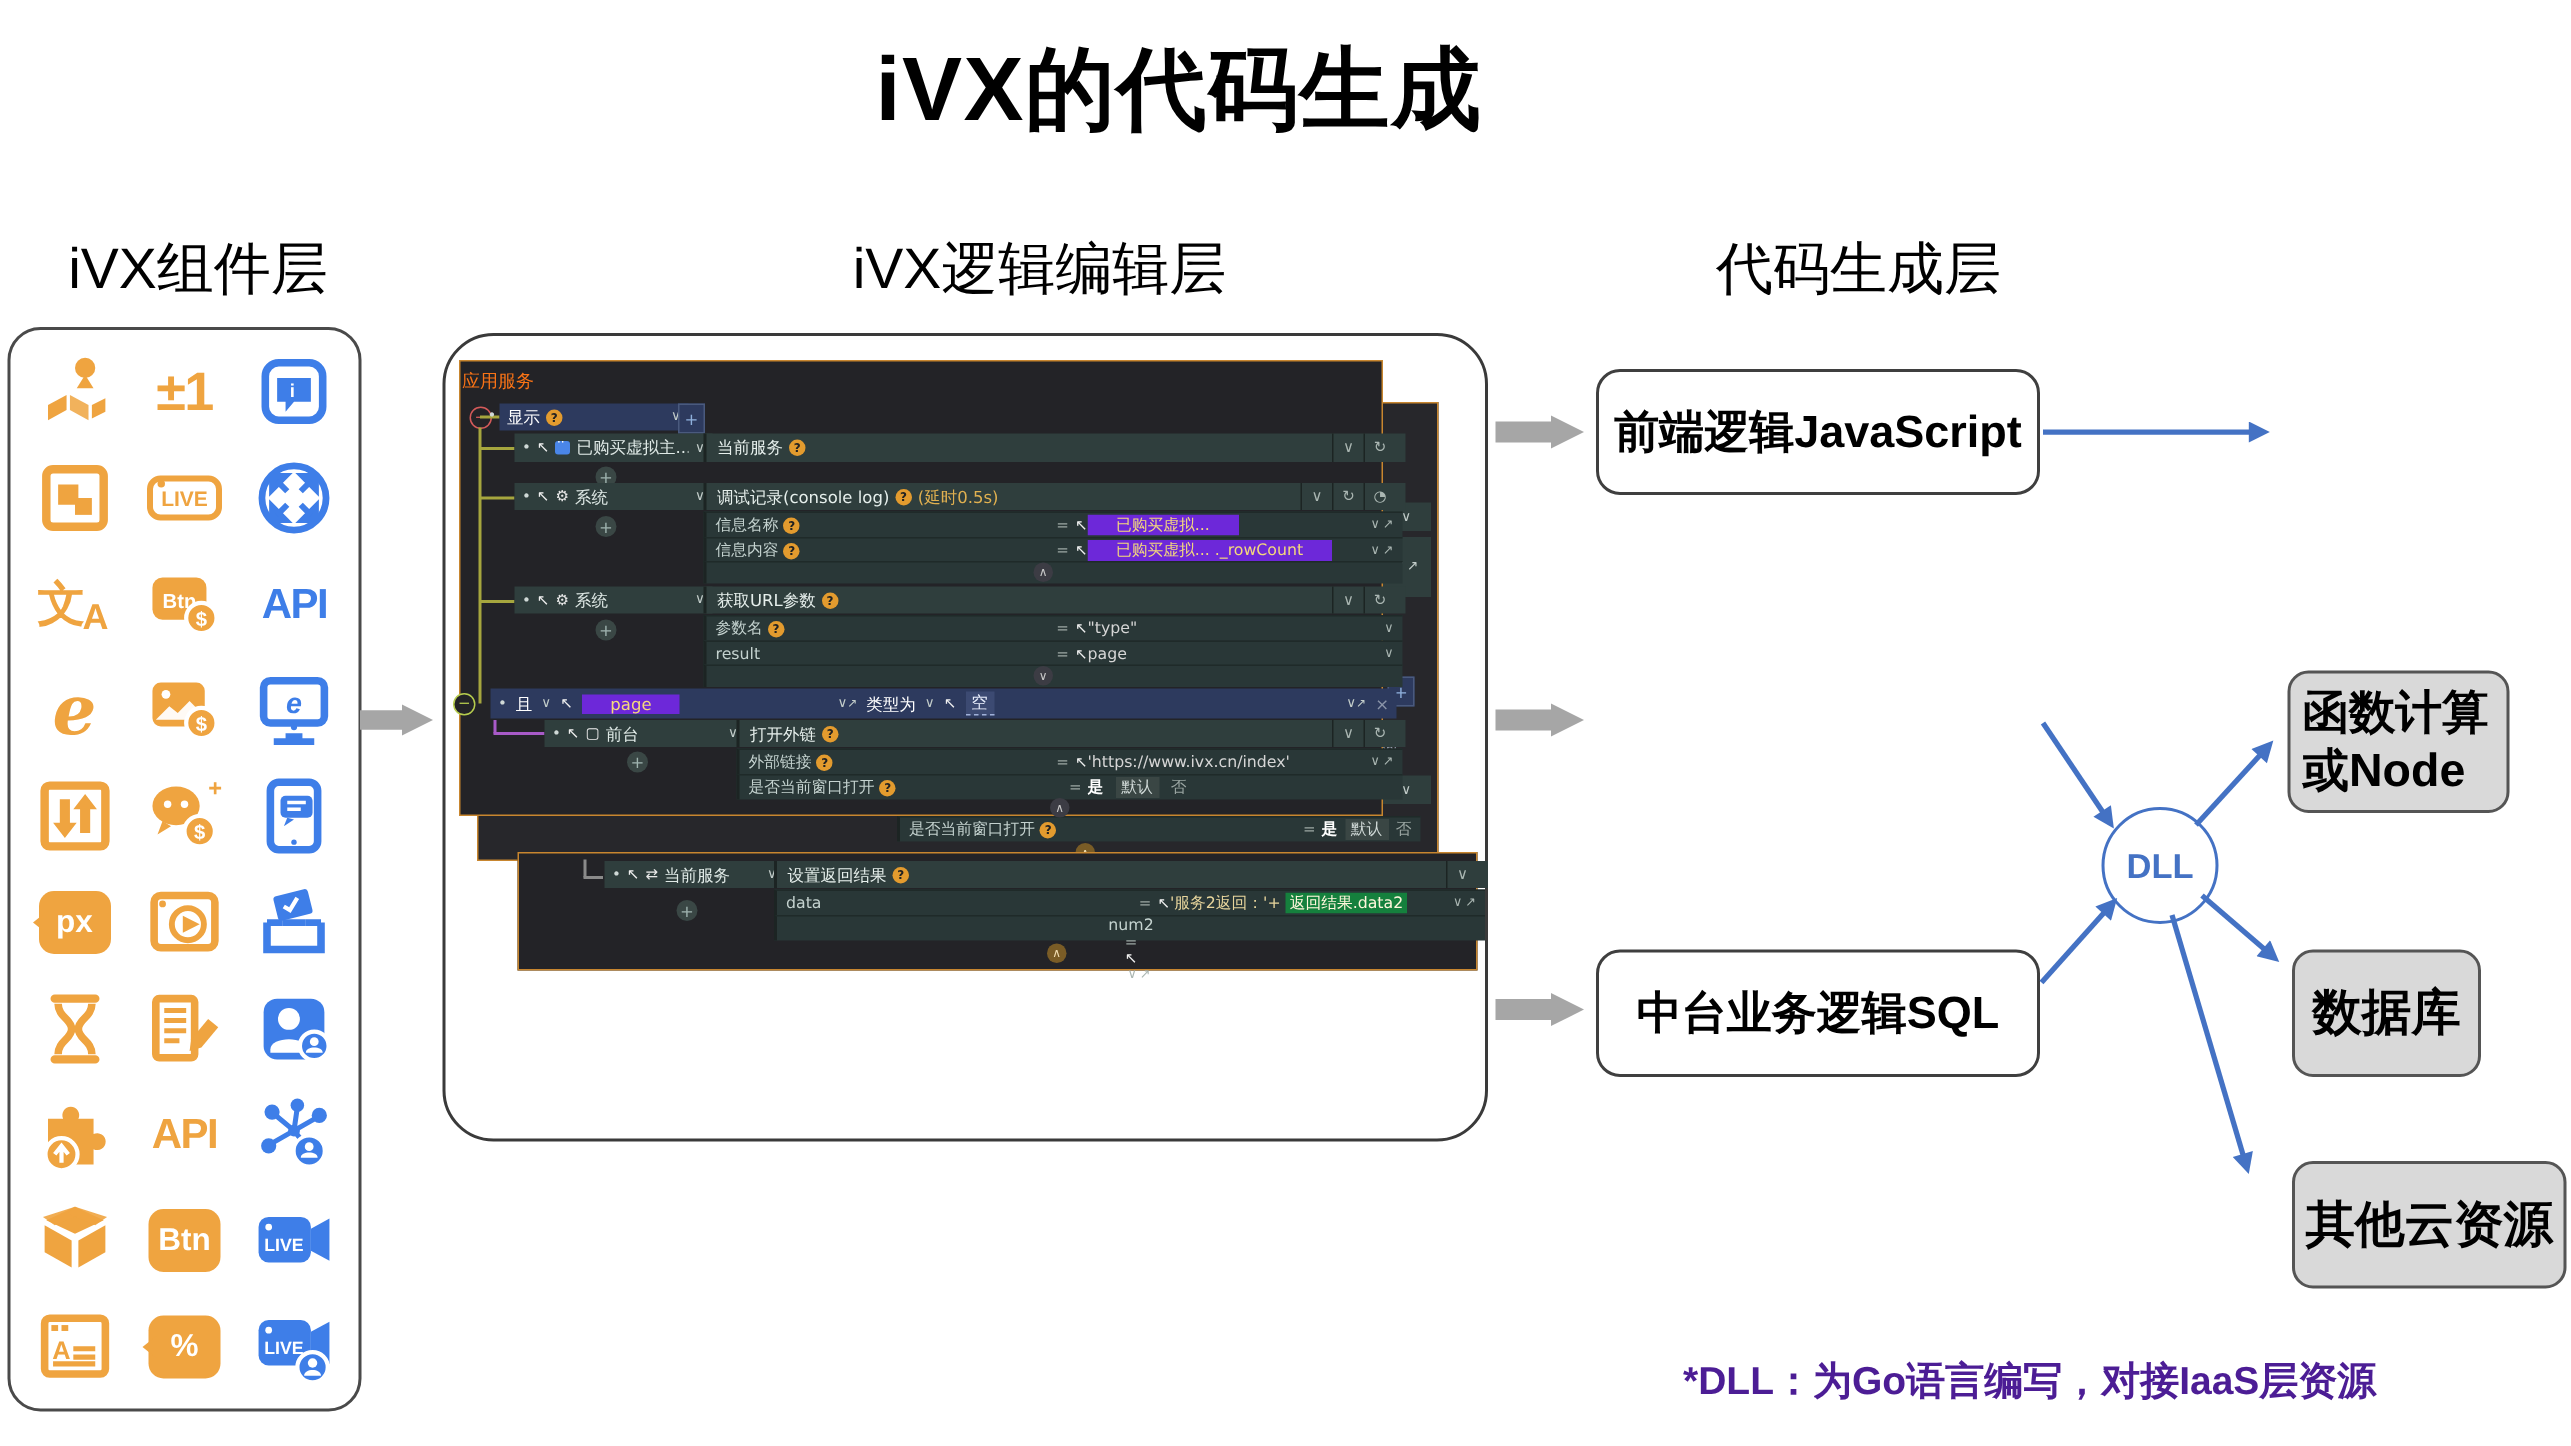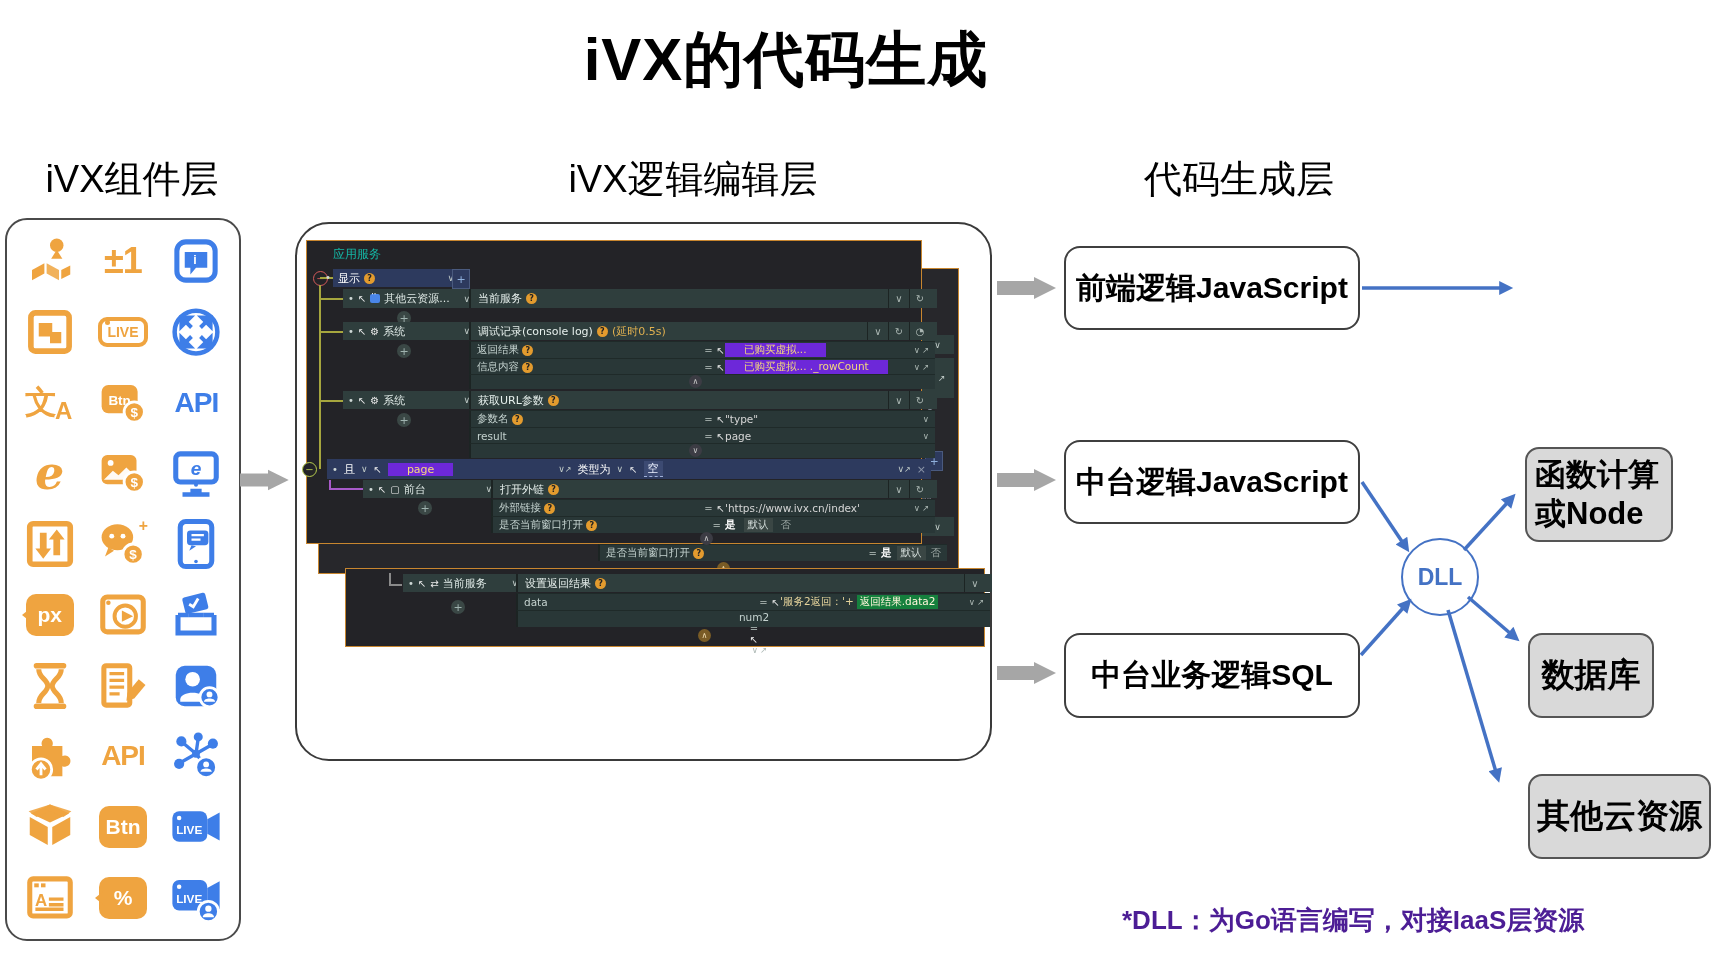--- a/index.html
+++ b/index.html
@@ -27,21 +27,21 @@
   .livebadge{border:4px solid currentColor;border-radius:9px;padding:3px 5px;font-weight:800;font-size:14px;position:relative;}
   .livebadge::before{content:"";position:absolute;left:3px;top:-1px;width:5px;height:5px;border-radius:50%;background:currentColor;}
   .trans .zh{font-size:32px;font-weight:800;} .trans .en{font-size:24px;font-weight:800;position:relative;top:6px;left:-2px;}
 
   
   .logic-container{left:295px;top:222px;width:693px;height:535px;background:#fff;border:2px solid #3a3a3a;border-radius:34px;}
   .ide-win{position:absolute;background:#232327;border:1.5px solid #C8862F;font-family:"DejaVu Sans",sans-serif;}
   .win-b{left:318px;top:268px;width:639px;height:304px;z-index:1;background:#27272b;}
   .win-c{left:345px;top:568px;width:638px;height:77px;z-index:2;}
   .win-a{left:306px;top:240px;width:614px;height:302px;z-index:3;}
-  .ide-title{position:absolute;left:26px;top:5px;font-size:12px;color:#14b8a6;}
+  .ide-title{position:absolute;left:1px;top:5px;font-size:12px;color:#f97316;}
   .obox{position:absolute;background:#2f3e3d;display:flex;align-items:center;gap:4px;padding:0 5px;font-size:11px;color:#dfe9e6;}
   .acell{position:absolute;background:#2f3e3d;display:flex;align-items:center;gap:4px;padding:0 7px;font-size:11px;color:#e6efec;border-left:2px solid #1c2423;}
   .prow{position:absolute;background:#293737;display:flex;align-items:center;font-size:10.5px;color:#c4d2cf;border-top:1px solid #1f2a29;padding:0 6px;border-left:2px solid #1c2423;}
   .navy{background:#2d3a5e !important;color:#fff !important;}
   .q{display:inline-flex;width:11px;height:11px;border-radius:50%;background:#e39b2e;color:#222;
      font-size:8px;font-weight:bold;align-items:center;justify-content:center;flex:none;}
   .cur{color:#f0f0f0;font-size:10px;flex:none;}
   .blt{color:#cfd8d6;font-size:10px;flex:none;}
   .chev{color:#c3cdca;font-size:9px;}
   .rchev{margin-left:auto;color:#c3cdca;font-size:9px;}
@@ -426,21 +426,21 @@
       <span>显示</span>
       <span class="q">?</span>
       <span class="rchev">∨</span>
     </div>
     <span class="plustab" style="left:145px;top:28px;width:16px;height:18px;">+</span>
 
     <div class="obox" style="left:36px;top:48px;width:122px;height:19px;">
       <span class="blt">•</span>
       <span class="cur">↖</span>
       <span class="cicon"></span>
-      <span style="overflow:hidden;white-space:nowrap;">其他云资源...</span>
+      <span style="overflow:hidden;white-space:nowrap;">已购买虚拟主...</span>
       <span class="rchev">∨</span>
     </div>
     <div class="acell" style="left:162px;top:48px;width:452px;height:19px;">
       <span>当前服务</span>
       <span class="q">?</span>
       <span class="ric">
           <span>∨</span>
           <span>↻</span>
         </span>
     </div>
@@ -458,21 +458,21 @@
       <span class="q">?</span>
       <span style="color:#e0b050;">(延时0.5s)</span>
       <span class="ric">
           <span>∨</span>
           <span>↻</span>
           <span>◔</span>
         </span>
     </div>
     <span class="pluscirc" style="left:90px;top:103px;">+</span>
     <div class="prow" style="left:162px;top:100px;width:452px;height:16px;">
-      <span>返回结果</span>&nbsp;<span class="q">?</span>
+      <span>信息名称</span>&nbsp;<span class="q">?</span>
       <span class="sp"></span><span class="eq">=</span>
       <span class="cur">↖</span>
       <div class="pval">
           <span class="tk-y">已购买虚拟...</span>
         </div>
       <span class="vend">
           <span>∨</span>
           <span>↗</span>
         </span>
     </div>
@@ -588,21 +588,20 @@
         <span class="yn-yes">是</span>
         <span class="yn-def">默认</span>
         <span class="yn-no">否</span>
       </div>
       <span class="vend"></span>
     </div>
     <span class="chevcirc" style="left:393px;top:291px;">∧</span>
   </div>
 
   <div class="abs wbox" style="left:1064px;top:246px;width:292px;height:80px;">前端逻辑JavaScript</div>
-  <div class="abs wbox" style="left:1064px;top:440px;width:292px;height:80px;">中台逻辑JavaScript</div>
   <div class="abs wbox" style="left:1064px;top:633px;width:292px;height:81px;">中台业务逻辑SQL</div>
 
   <div class="abs gbox two" style="left:1525px;top:447px;width:136px;height:91px;">
     <span>函数计算</span>
     <span>或Node</span>
   </div>
   <div class="abs gbox" style="left:1528px;top:633px;width:122px;height:81px;">数据库</div>
   <div class="abs gbox" style="left:1528px;top:774px;width:179px;height:81px;">其他云资源</div>
   <div class="abs dll" style="left:1401px;top:538px;width:74px;height:74px;">DLL</div>
 

